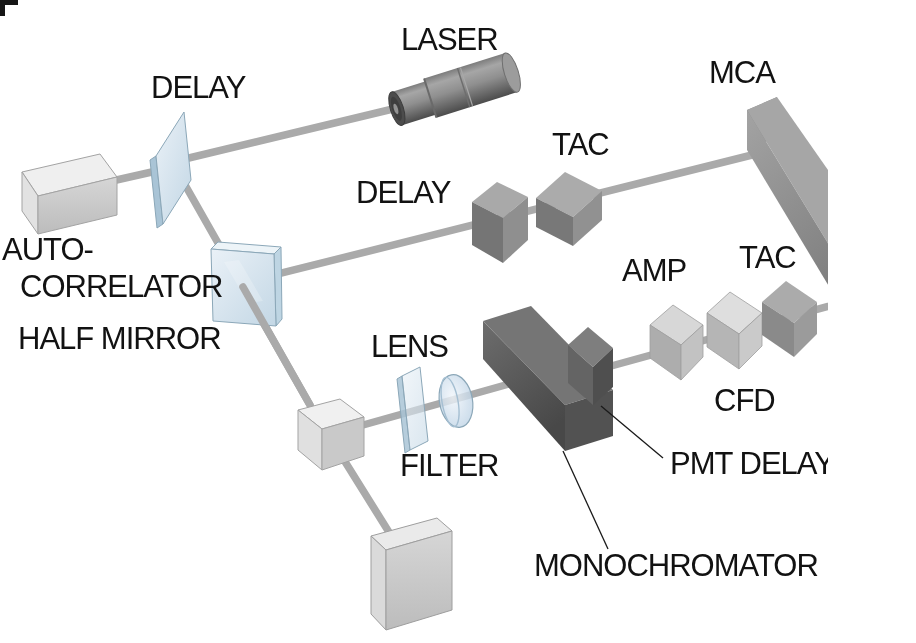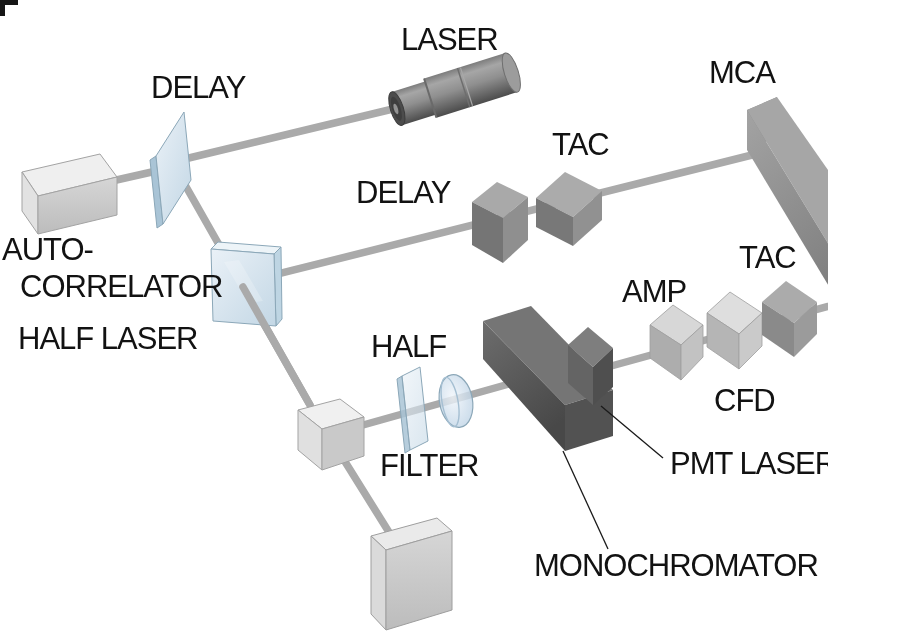--- a/index.html
+++ b/index.html
@@ -172,22 +172,22 @@
   </g>
 </svg>
 
 <div class="lbl" style="left:401px;top:24px">LASER</div>
 <div class="lbl" style="left:151px;top:72px">DELAY</div>
 <div class="lbl" style="left:709px;top:57px">MCA</div>
 <div class="lbl" style="left:552px;top:129px">TAC</div>
 <div class="lbl" style="left:2px;top:234px">AUTO-</div>
 <div class="lbl" style="left:356px;top:177px">DELAY</div>
 <div class="lbl" style="left:20px;top:271px">CORRELATOR</div>
-<div class="lbl" style="left:18px;top:323px">HALF LASER</div>
-<div class="lbl" style="left:371px;top:331px">HALF</div>
-<div class="lbl" style="left:380px;top:450px">FILTER</div>
-<div class="lbl" style="left:622px;top:276px">AMP</div>
+<div class="lbl" style="left:18px;top:323px">HALF MIRROR</div>
+<div class="lbl" style="left:371px;top:331px">LENS</div>
+<div class="lbl" style="left:400px;top:450px">FILTER</div>
+<div class="lbl" style="left:622px;top:255px">AMP</div>
 <div class="lbl" style="left:739px;top:242px">TAC</div>
 <div class="lbl" style="left:714px;top:385px">CFD</div>
-<div class="lbl" style="left:670px;top:448px">PMT LASER</div>
+<div class="lbl" style="left:670px;top:448px">PMT DELAY</div>
 <div class="lbl" style="left:534px;top:550px">MONOCHROMATOR</div>
 
 </div>
 
 </body></html>

